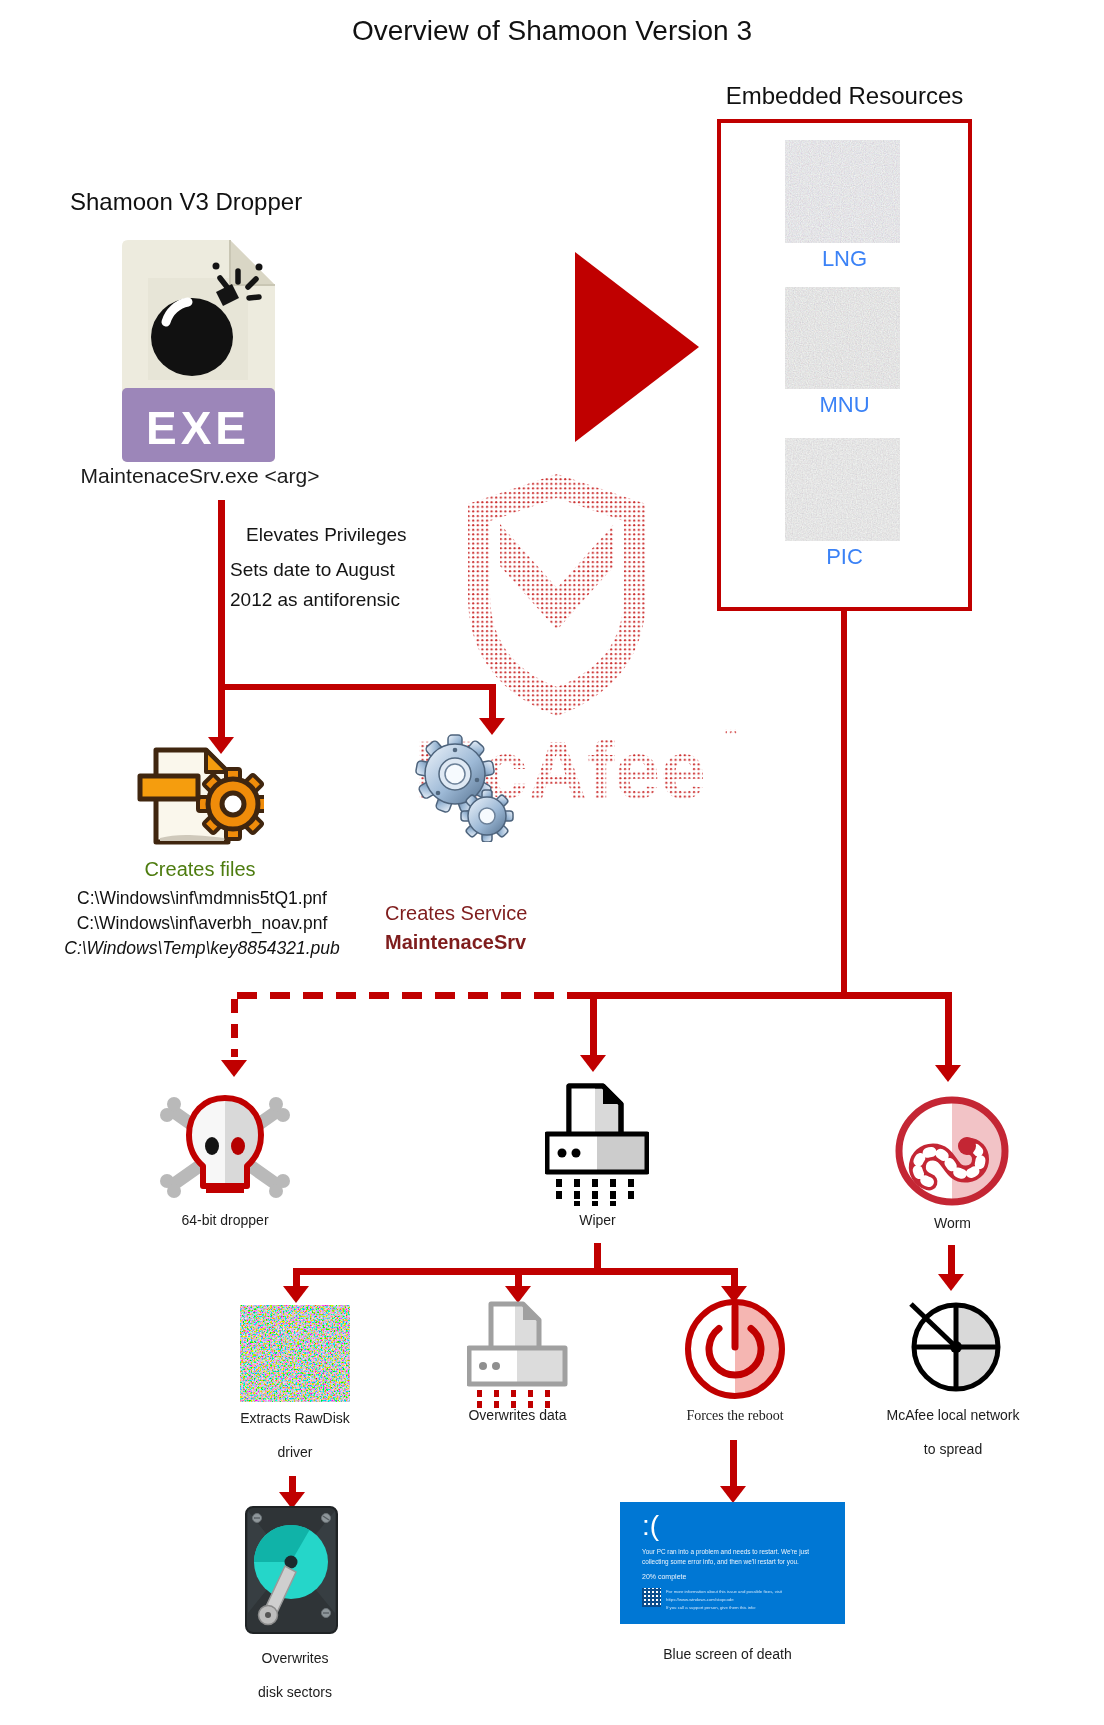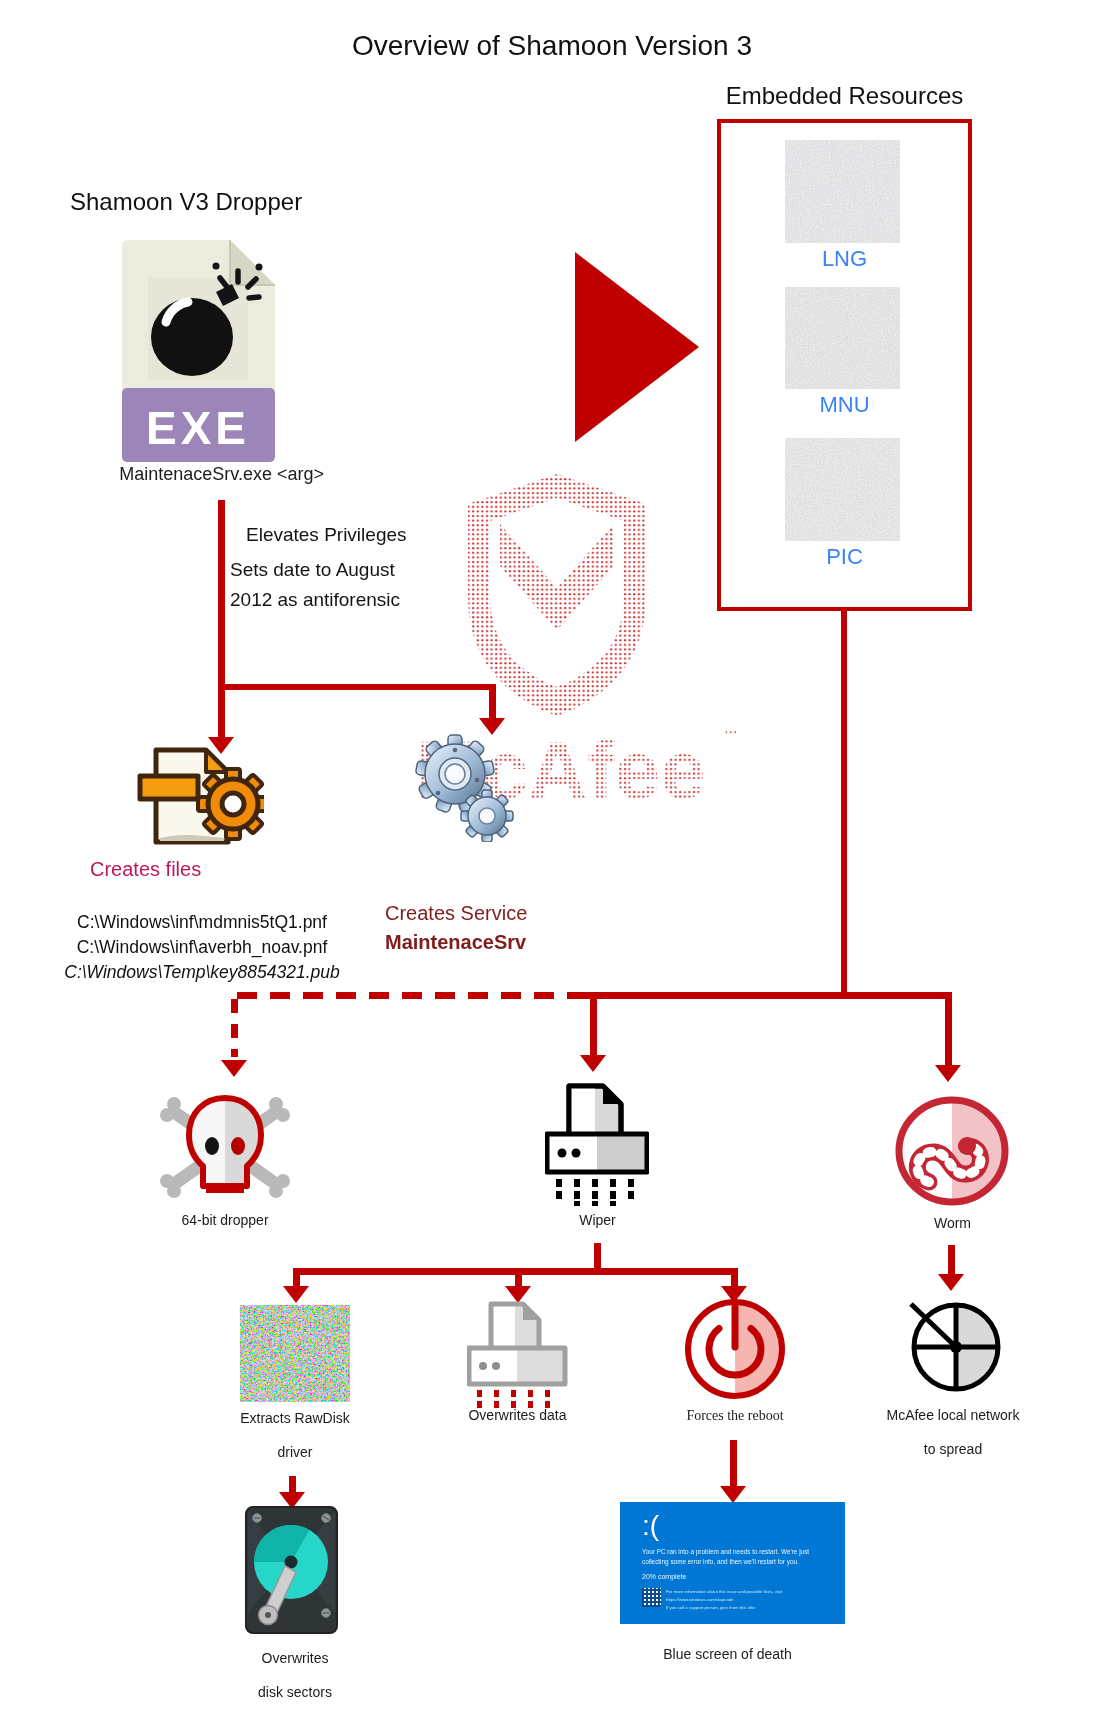--- a/index.html
+++ b/index.html
@@ -1,25 +1,25 @@
 <!DOCTYPE html>
 <html><head>
 <meta charset="utf-8">
 <style>
   html,body{margin:0;padding:0;background:#fff;}
   .stage{position:relative;width:1104px;height:1725px;background:#fff;overflow:hidden;
          font-family:"Liberation Sans",sans-serif;color:#1c1c1c;}
   .abs{position:absolute;}
   .lbl{position:absolute;font-size:14px;color:#1c1c1c;text-align:center;line-height:1.25;}
-  .title{position:absolute;top:30px;left:0;width:1104px;text-align:center;font-size:28px;color:#111;}
+  .title{position:absolute;top:15px;left:0;width:1104px;text-align:center;font-size:28px;color:#111;}
   .h2{position:absolute;font-size:24px;color:#111;}
   .small-note{position:absolute;font-size:19px;color:#141414;}
-  .path-line{position:absolute;left:28px;width:348px;text-align:center;font-size:17.5px;color:#111;margin-top:24px;}
-  .creates-files-lbl{position:absolute;left:90px;top:858px;width:220px;text-align:left;
-                     font-size:20px;color:#be185d;}
+  .path-line{position:absolute;left:28px;width:348px;text-align:center;font-size:17.5px;color:#111;}
+  .creates-files-lbl{position:absolute;left:90px;top:858px;width:220px;text-align:center;
+                     font-size:20px;color:#4d7c0f;}
   .service-line{position:absolute;left:385px;font-size:20px;color:#7f1d1d;}
   .red-line{position:absolute;background:#c00000;}
   .dash-h{position:absolute;height:7px;background:repeating-linear-gradient(to right,#c00000 0 20px,transparent 20px 33px);}
   .dash-v{position:absolute;width:7px;background:repeating-linear-gradient(to bottom,#c00000 0 14px,transparent 14px 25px);}
   .head-down{position:absolute;width:0;height:0;border-left:13px solid transparent;
              border-right:13px solid transparent;border-top:17px solid #c00000;}
   .res-box{position:absolute;left:717px;top:119px;width:255px;height:492px;
            border:4px solid #c00000;background:#fff;box-sizing:border-box;}
   .res-lbl{position:absolute;left:717px;width:255px;text-align:center;font-size:22px;color:#3b82f6;}
   .big-arrow-body{position:absolute;left:302px;top:306px;width:274px;height:86px;background:#c00000;
@@ -131,21 +131,21 @@
         <line x1="116" y1="31" x2="116" y2="42"></line>
         <line x1="134" y1="39" x2="126" y2="47"></line>
         <line x1="137" y1="57" x2="127" y2="58"></line>
       </g>
       <circle cx="137" cy="27" r="3.5" fill="#141414"></circle>
       <circle cx="94" cy="26" r="3.5" fill="#141414"></circle>
     </g>
     <rect x="0" y="148" width="153" height="74" rx="5" fill="#9c86b9"></rect>
     <text x="76" y="204" text-anchor="middle" font-size="46" font-weight="bold" letter-spacing="4" fill="#fff" font-family="Liberation Sans, sans-serif">EXE</text>
   </svg>
-  <div class="lbl" style="left:44px;top:463px;width:280px;font-size:18px;text-align:right;">MaintenaceSrv.exe &lt;arg&gt;</div>
+  <div class="lbl" style="left:60px;top:463px;width:280px;font-size:21px;">MaintenaceSrv.exe &lt;arg&gt;</div>
 
   <div class="big-arrow-head"></div>
 
   <div class="red-line" style="left:218px;top:500px;width:7px;height:237px;"></div>
   <div class="head-down" style="left:208px;top:737px;"></div>
   <div class="small-note" style="left:246px;top:524px;">Elevates Privileges</div>
   <div class="small-note" style="left:230px;top:559px;">Sets date to August</div>
   <div class="small-note" style="left:230px;top:589px;">2012 as antiforensic</div>
   <div class="red-line" style="left:218px;top:684px;width:278px;height:6px;"></div>
   <div class="red-line" style="left:489px;top:684px;width:7px;height:36px;"></div>

